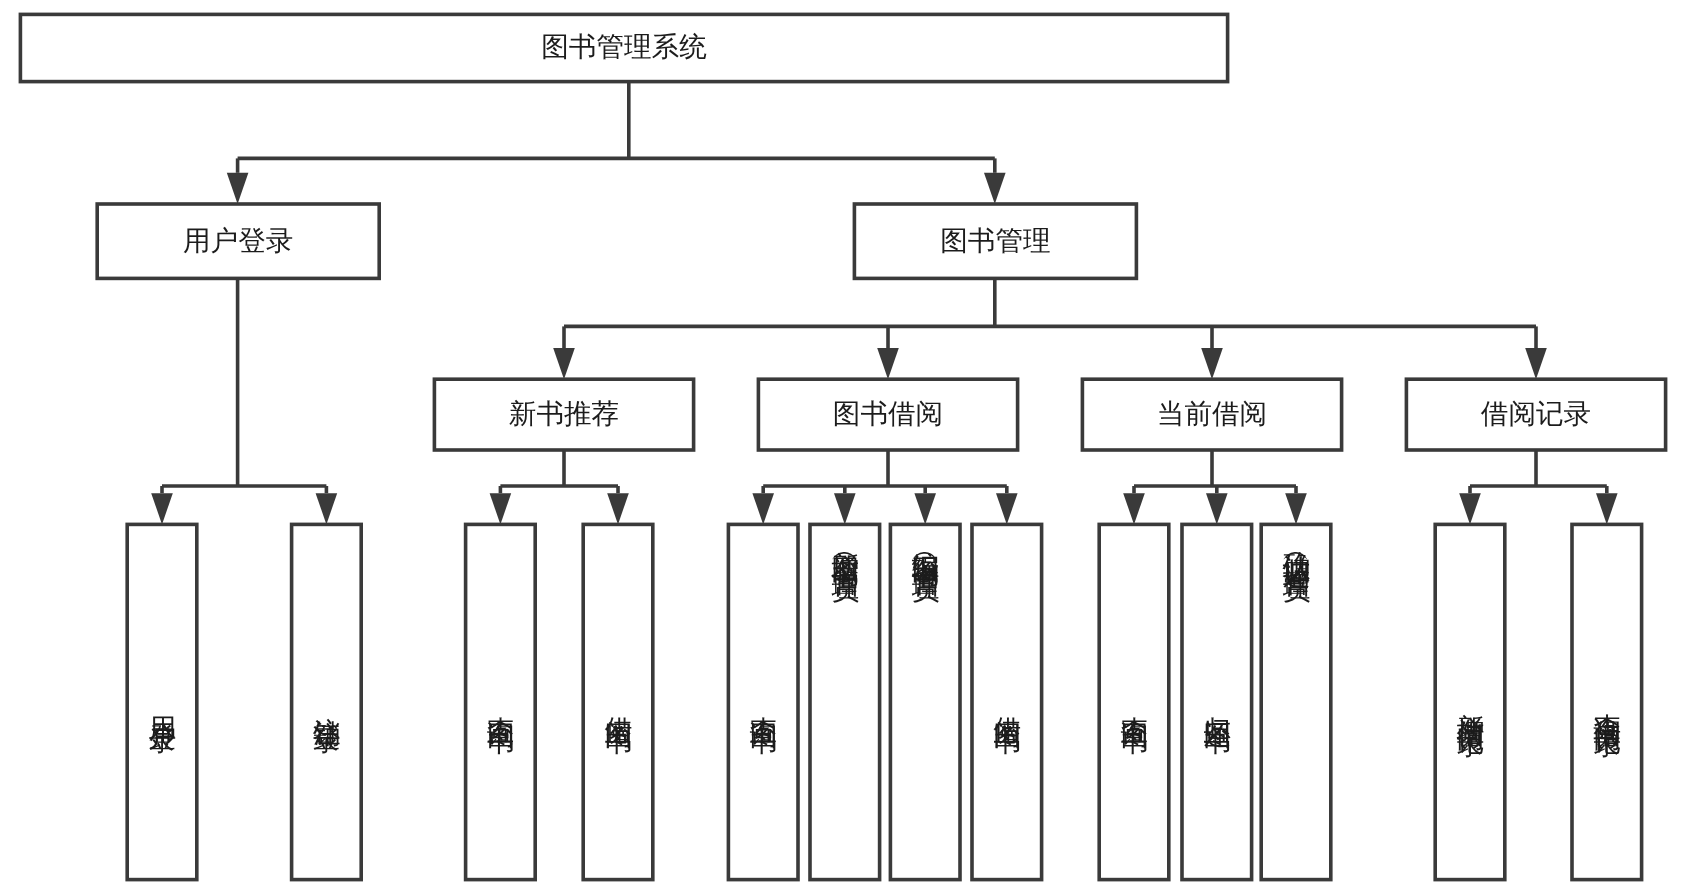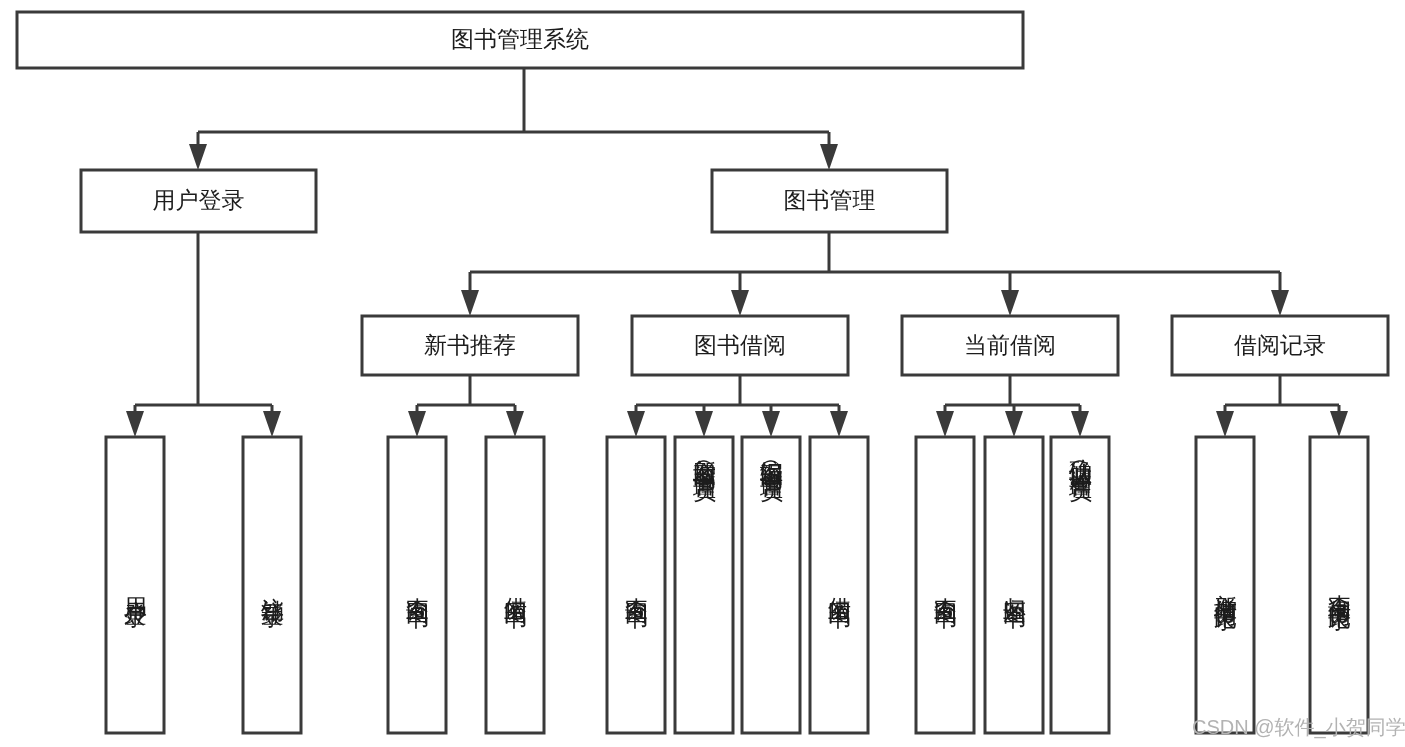--- a/index.html
+++ b/index.html
@@ -225,14 +225,13 @@
       <div class="leaf-label centered" style="left: 607px; top: 437px; width: 58px; height: 296px;">查询图书</div>
       <div class="leaf-label" style="left: 675px; top: 441px; width: 58px; height: 296px;">新增图书（管理员）</div>
       <div class="leaf-label" style="left: 742px; top: 441px; width: 58px; height: 296px;">编辑图书（管理员）</div>
       <div class="leaf-label centered" style="left: 810px; top: 437px; width: 58px; height: 296px;">借阅图书</div>
       <div class="leaf-label centered" style="left: 916px; top: 437px; width: 58px; height: 296px;">查询图书</div>
       <div class="leaf-label centered" style="left: 985px; top: 437px; width: 58px; height: 296px;">归还图书</div>
       <div class="leaf-label" style="left: 1051px; top: 441px; width: 58px; height: 296px;">确认归还（管理员）</div>
       <div class="leaf-label centered" style="left: 1196px; top: 437px; width: 58px; height: 296px;">新增借阅记录</div>
       <div class="leaf-label centered" style="left: 1310px; top: 437px; width: 58px; height: 296px;">查询借阅记录</div>
     </div>
-  <div class="watermark">CSDN @软件_小贺同学</div>
 </div>
 
 </body></html>

